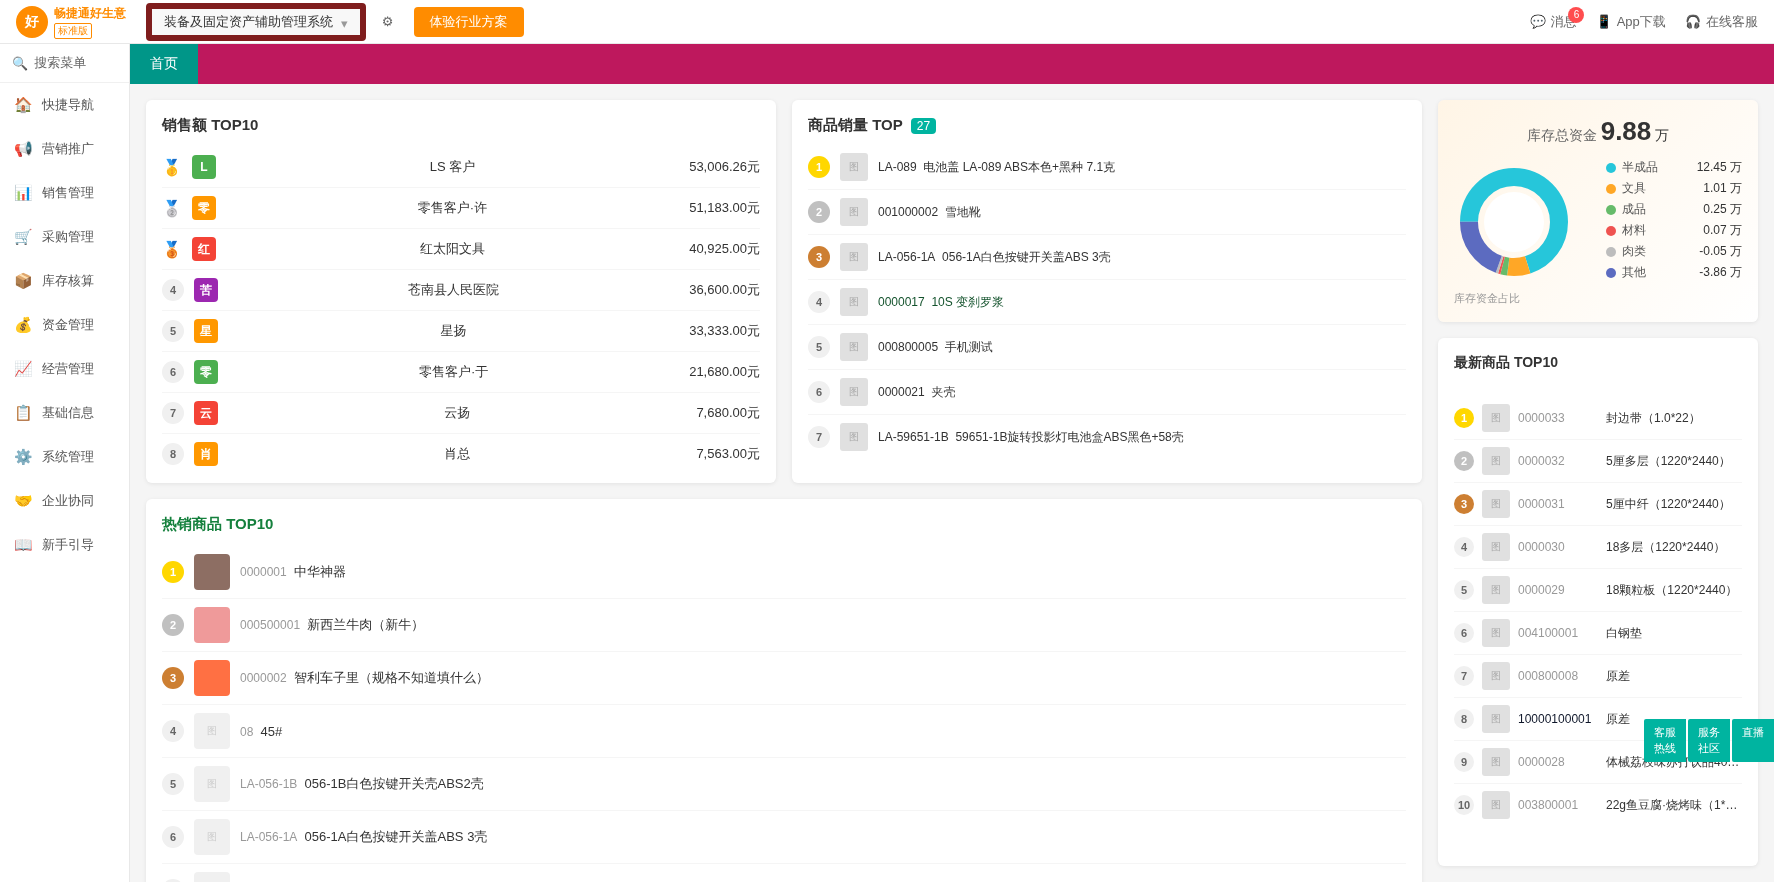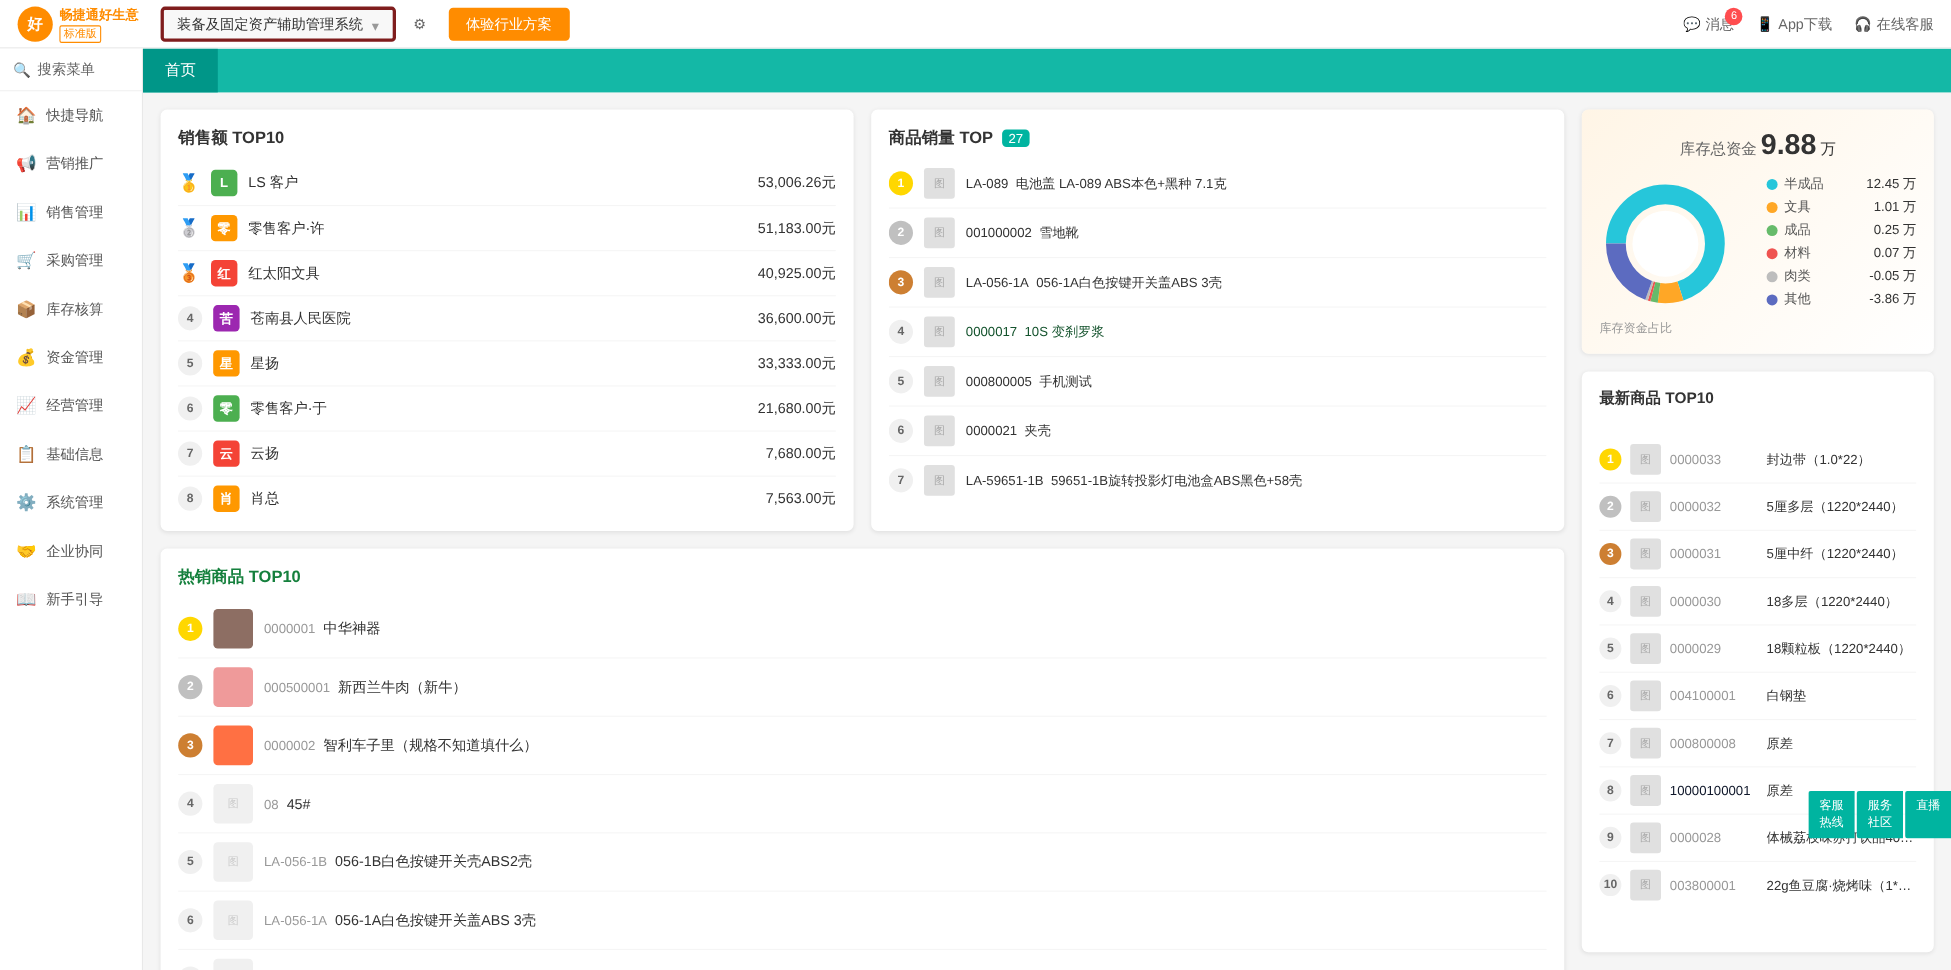--- a/index.html
+++ b/index.html
@@ -2,41 +2,41 @@
 <html><head>
   <meta charset="utf-8">
   <style>
     * { box-sizing: border-box; margin: 0; padding: 0; }
     body { font-family: 'Microsoft YaHei', Arial, sans-serif; font-size: 13px; background: #f5f5f5; display: flex; flex-direction: column; height: 882px; overflow: hidden; }
     
     
     .top-bar { height: 44px; background: #fff; display: flex; align-items: center; padding: 0 16px; border-bottom: 1px solid #e8e8e8; flex-shrink: 0; }
     .logo-area { width: 130px; display: flex; align-items: center; gap: 6px; }
     .logo-icon { width: 32px; height: 32px; background: #ff8c00; border-radius: 50%; display: flex; align-items: center; justify-content: center; color: white; font-size: 14px; font-weight: bold; }
-    .system-selector { display: flex; align-items: flex-end; gap: 8px; background: #f8f8f8; border: 3px solid #7f1d1d; border-radius: 4px; padding: 4px 12px; cursor: pointer; font-size: 13px; color: #333; }
+    .system-selector { display: flex; align-items: flex-end; gap: 8px; background: #f8f8f8; border: 6px solid #7f1d1d; border-radius: 4px; padding: 4px 12px; cursor: pointer; font-size: 13px; color: #333; }
     .settings-icon { width: 28px; height: 28px; display: flex; align-items: center; justify-content: center; cursor: pointer; color: #666; margin-left: 8px; }
     .trial-btn { background: #ff8c00; color: white; border: none; border-radius: 4px; padding: 6px 16px; font-size: 13px; cursor: pointer; margin-left: 12px; }
     .top-right { margin-left: auto; display: flex; align-items: center; gap: 20px; font-size: 13px; color: #666; }
     .top-right-item { display: flex; align-items: center; gap: 4px; cursor: pointer; position: relative; }
     .badge { background: #ff4d4f; color: white; border-radius: 50%; width: 16px; height: 16px; font-size: 10px; display: flex; align-items: center; justify-content: center; position: absolute; top: -6px; right: -8px; }
 
     
     .main-layout { display: flex; flex: 1; overflow: hidden; }
     
     
     .sidebar { width: 130px; background: #fff; border-right: 1px solid #e8e8e8; display: flex; flex-direction: column; flex-shrink: 0; overflow-y: auto; }
     .search-menu { display: flex; align-items: center; gap: 6px; padding: 10px 12px; cursor: pointer; color: #666; border-bottom: 1px solid #f0f0f0; }
     .sidebar-item { display: flex; align-items: center; gap: 8px; padding: 12px 14px; cursor: pointer; color: #555; font-size: 13px; transition: background 0.2s; }
     .sidebar-icon { width: 20px; height: 20px; display: flex; align-items: center; justify-content: center; font-size: 15px; color: #888; }
     
     
     .content-area { flex: 1; overflow: hidden; display: flex; flex-direction: column; }
     
     
-    .nav-tabs { background: #14b8a6; height: 40px; display: flex; align-items: center; padding: 0 0; flex-shrink: 0; }
+    .nav-tabs { background: #be185d; height: 40px; display: flex; align-items: center; padding: 0 0; flex-shrink: 0; }
     .nav-tab { padding: 0 20px; height: 40px; display: flex; align-items: center; cursor: pointer; font-size: 14px; color: white; background: #009688; }
     
     
     .main-content { flex: 1; overflow-y: auto; overflow-x: hidden; padding: 16px; display: flex; gap: 16px; }
     
     
     .left-col { flex: 1; min-width: 0; display: flex; flex-direction: column; gap: 16px; }
     
     
     .right-col { width: 320px; flex-shrink: 0; display: flex; flex-direction: column; gap: 16px; }
@@ -48,21 +48,21 @@
     .section-title { font-size: 15px; font-weight: bold; color: #333; margin-bottom: 12px; }
     .table-list { list-style: none; }
     .table-row { display: flex; align-items: center; padding: 8px 0; border-bottom: 1px solid #f5f5f5; gap: 10px; }
     .table-row:last-child { border-bottom: none; }
     .rank-badge { width: 22px; height: 22px; border-radius: 50%; display: flex; align-items: center; justify-content: center; font-size: 11px; font-weight: bold; flex-shrink: 0; }
     .rank-1 { background: #ffd700; color: white; }
     .rank-2 { background: #c0c0c0; color: white; }
     .rank-3 { background: #cd7f32; color: white; }
     .rank-other { background: #f0f0f0; color: #666; }
     .avatar-badge { width: 24px; height: 24px; border-radius: 4px; display: flex; align-items: center; justify-content: center; font-size: 12px; font-weight: bold; color: white; flex-shrink: 0; }
-    .row-name { flex: 1; color: #333; font-size: 13px; }
+    .row-name { flex: 1; color: #333; font-size: 13px; text-align: center; }
     .row-amount { color: #333; font-size: 13px; white-space: nowrap; }
     
     
     .product-row { display: flex; align-items: center; gap: 10px; padding: 8px 0; border-bottom: 1px solid #f5f5f5; }
     .product-row:last-child { border-bottom: none; }
     
     
     .inventory-total { text-align: center; margin-bottom: 12px; }
     .inventory-label { font-size: 14px; color: #666; }
     .inventory-value { font-size: 26px; font-weight: bold; color: #333; }

